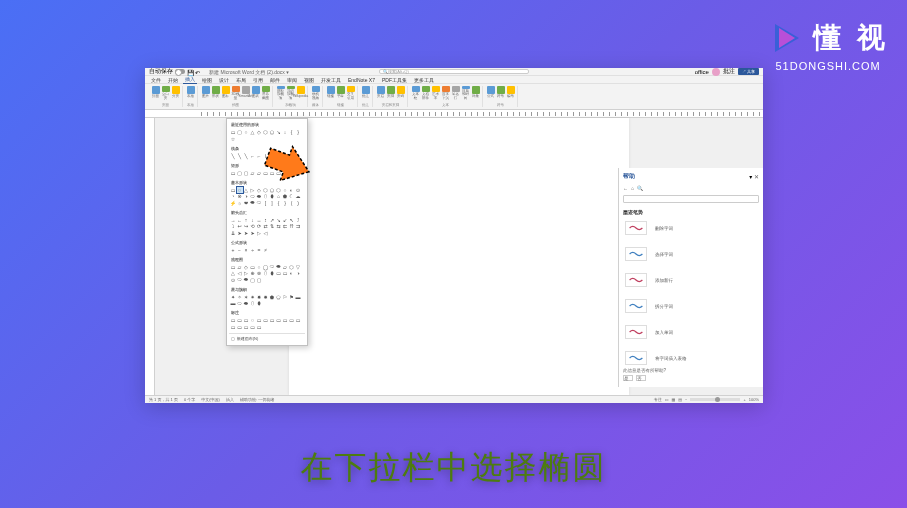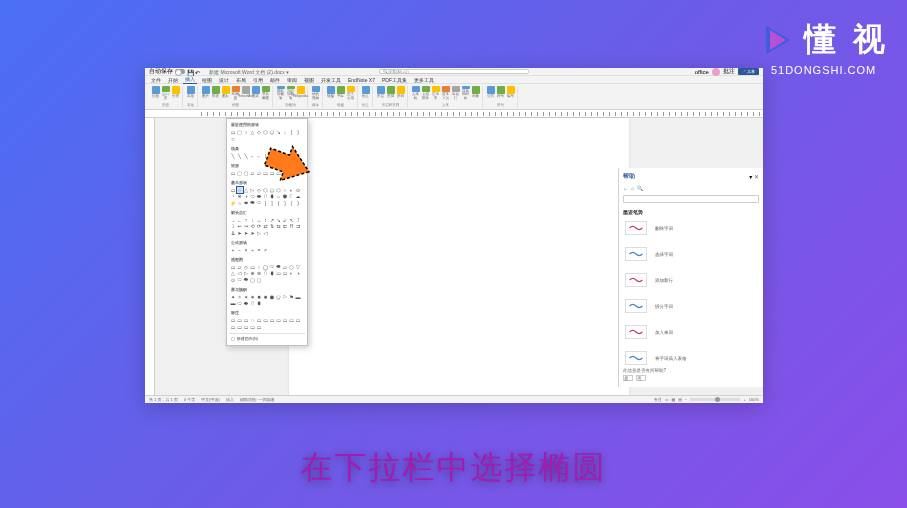--- a/index.html
+++ b/index.html
@@ -1,21 +1,21 @@
 <!DOCTYPE html>
 <html><head>
 <meta charset="utf-8">
 <style>
 *{margin:0;padding:0;box-sizing:border-box;font-family:"Microsoft YaHei",sans-serif}
 body{width:907px;height:508px;background:linear-gradient(135deg,#4a6ff5 0%,#6b5ce7 50%,#8a4fe8 100%);position:relative;overflow:hidden}
 .logo{position:absolute;top:18px;right:18px;display:flex;flex-direction:column;align-items:center}
 .logo-row{display:flex;align-items:center;gap:6px}
 .logo-icon{width:40px;height:40px;position:relative}
 .logo-icon svg{width:100%;height:100%}
-.logo-text{color:#fff;font-size:32px;font-weight:bold;letter-spacing:4px}
+.logo-text{color:#fff;font-size:28px;font-weight:bold;letter-spacing:4px}
 .logo-url{color:#fff;font-size:11px;letter-spacing:1px;margin-top:2px}
 .word-window{position:absolute;left:145px;top:68px;width:618px;height:335px;background:#fff;box-shadow:0 4px 20px rgba(0,0,0,.2);font-size:6px}
 .titlebar{height:8px;background:#f3f3f3;display:flex;align-items:center;padding:0 4px;border-bottom:1px solid #e0e0e0}
 .tb-left{display:flex;align-items:center;gap:2px}
 .autosave{display:flex;align-items:center;gap:2px}
 .autosave-toggle{width:10px;height:5px;background:#999;border-radius:3px;position:relative}
 .autosave-toggle::after{content:"";position:absolute;left:0;top:0;width:5px;height:5px;background:#fff;border-radius:50%;border:.5px solid #999}
 .tb-icon{width:6px;height:6px;display:inline-block}
 .tb-title{margin-left:6px;color:#666;font-size:5px}
 .tb-search{position:absolute;left:50%;transform:translateX(-50%);width:150px;height:5px;background:#fff;border:.5px solid #ccc;border-radius:2px;display:flex;align-items:center;padding:0 3px;font-size:4px;color:#999}
@@ -62,21 +62,21 @@
 .hp-thumb svg{width:16px;height:10px}
 .hp-item-label{font-size:4.5px;color:#555}
 .hp-footer{position:absolute;bottom:6px;left:4px;font-size:4.5px;color:#666}
 .hp-footer-btns{display:flex;gap:3px;margin-top:2px}
 .hp-fbtn{width:10px;height:6px;border:.5px solid #ccc}
 .statusbar{position:absolute;bottom:0;left:0;right:0;height:8px;background:#f3f3f3;border-top:.5px solid #d0d0d0;display:flex;align-items:center;padding:0 4px;font-size:4px;color:#666;gap:6px}
 .sb-right{margin-left:auto;display:flex;align-items:center;gap:3px}
 .sb-zoom{width:50px;height:3px;background:#ddd;position:relative}
 .sb-zoom::after{content:"";position:absolute;left:50%;top:-1px;width:5px;height:5px;background:#999;border-radius:50%}
 .watermark{position:absolute;right:10px;bottom:14px;font-size:5px;color:#bbb;text-align:left}
-.caption{position:absolute;left:50%;bottom:18px;transform:translateX(-50%);color:#a21caf;font-size:32px;font-weight:500;text-shadow:0 2px 8px rgba(0,0,0,.4);letter-spacing:2px}
+.caption{position:absolute;left:50%;bottom:18px;transform:translateX(-50%);color:#4d7c0f;font-size:32px;font-weight:500;text-shadow:0 2px 8px rgba(0,0,0,.4);letter-spacing:2px}
 </style>
 </head>
 <body>
 
 <div class="logo">
   <div class="logo-row">
     <div class="logo-icon">
       <svg viewBox="0 0 40 40">
           <path d="M8 6 L32 20 L8 34 Z" fill="#3a5fd8"></path>
           <path d="M12 10 L28 20 L12 30 Z" fill="#b84fd8"></path>

